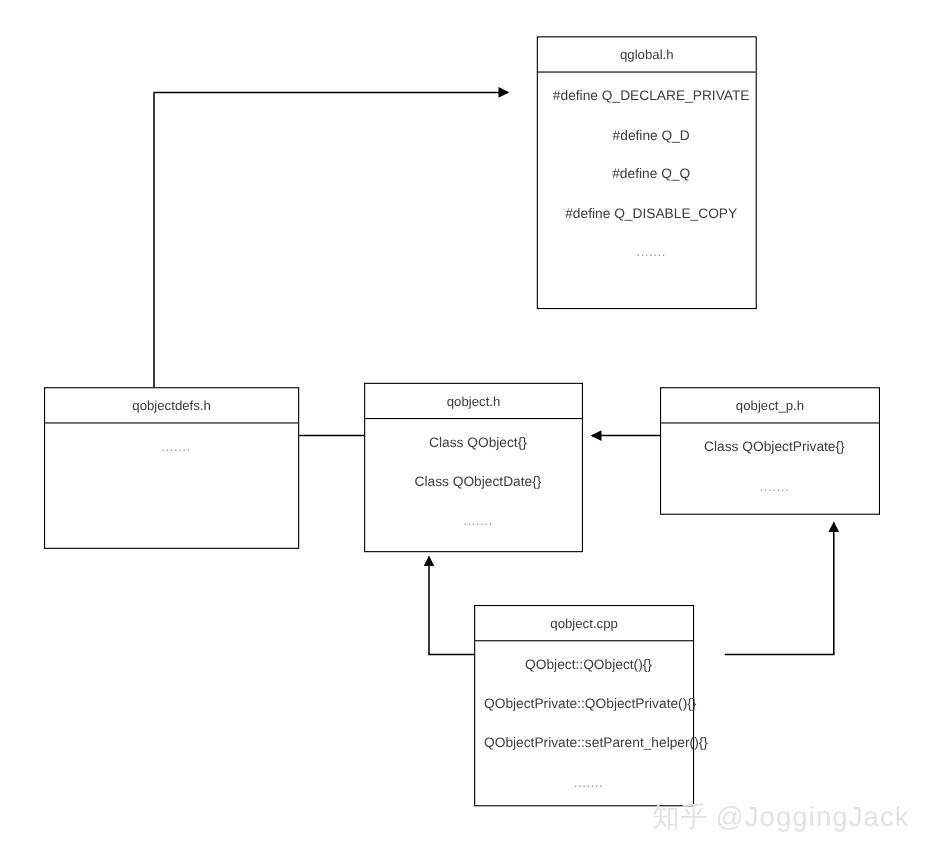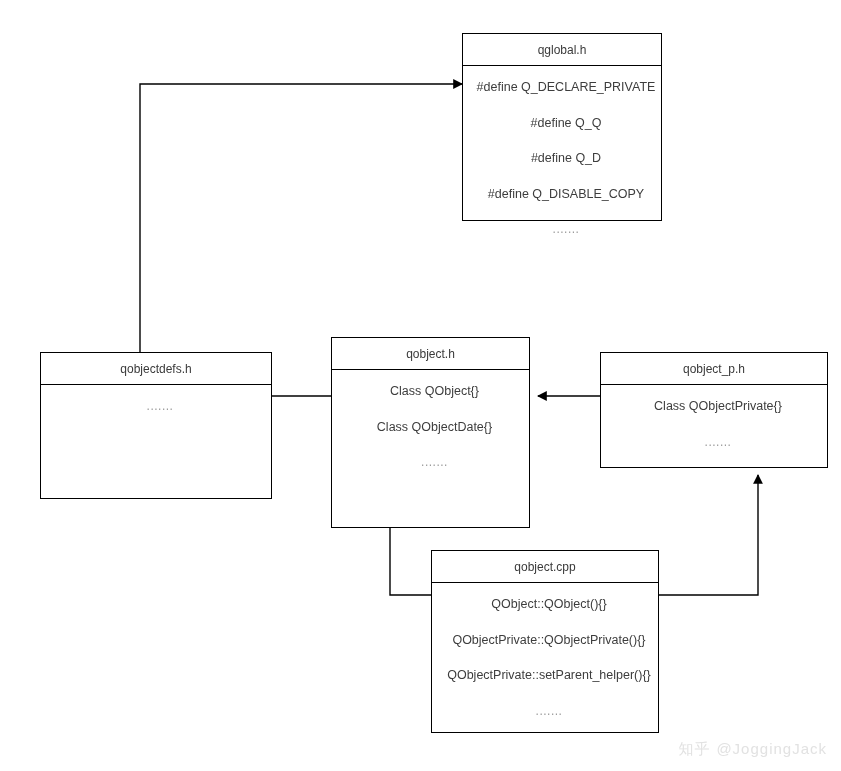--- a/index.html
+++ b/index.html
@@ -58,21 +58,21 @@
   }
   .node-row.ellipsis {
     color: #9a9a9a;
     letter-spacing: 0.5px;
     font-size: 12px;
   }
   #watermark {
     position: absolute;
     right: 14px;
     bottom: 12px;
-    font-size: 15px;
+    font-size: 25px;
     color: #e2e2e2;
     letter-spacing: 1px;
     white-space: nowrap;
     user-select: none;
   }
   #watermark .wm-cn {
     font-family: "DejaVu Sans", sans-serif;
     margin-right: 6px;
   }
 </style>
@@ -102,56 +102,56 @@
 
     <g>
       <path d="M 431 595 L 390 595 L 390 506" fill="none" stroke="#000000" stroke-width="1.4" marker-end="url(#arrow)"></path>
     </g>
 
     <g>
       <path d="M 659 595 L 758 595 L 758 475" fill="none" stroke="#000000" stroke-width="1.4" marker-end="url(#arrow)"></path>
     </g>
   </svg>
 
-  <div class="node" style="left:462px; top:33px; width:200px; height:188px;">
+  <div class="node" style="left:488px; top:33px; width:200px; height:248px;">
     <div class="node-title">qglobal.h</div>
     <div class="node-body">
       <div class="node-row">#define Q_DECLARE_PRIVATE</div>
+      <div class="node-row">#define Q_D</div>
       <div class="node-row">#define Q_Q</div>
-      <div class="node-row">#define Q_D</div>
       <div class="node-row">#define Q_DISABLE_COPY</div>
       <div class="node-row ellipsis">.......</div>
     </div>
   </div>
 
   <div class="node" style="left:40px; top:352px; width:232px; height:147px;">
     <div class="node-title">qobjectdefs.h</div>
     <div class="node-body">
       <div class="node-row ellipsis">.......</div>
     </div>
   </div>
 
-  <div class="node" style="left:331px; top:337px; width:199px; height:191px;">
+  <div class="node" style="left:331px; top:348px; width:199px; height:154px;">
     <div class="node-title">qobject.h</div>
     <div class="node-body">
       <div class="node-row">Class QObject{}</div>
       <div class="node-row">Class QObjectDate{}</div>
       <div class="node-row ellipsis">.......</div>
     </div>
   </div>
 
-  <div class="node" style="left:600px; top:352px; width:228px; height:116px;">
+  <div class="node" style="left:600px; top:352px; width:200px; height:116px;">
     <div class="node-title">qobject_p.h</div>
     <div class="node-body">
       <div class="node-row">Class QObjectPrivate{}</div>
       <div class="node-row ellipsis">.......</div>
     </div>
   </div>
 
-  <div class="node" style="left:431px; top:550px; width:228px; height:183px;">
+  <div class="node" style="left:431px; top:550px; width:200px; height:183px;">
     <div class="node-title">qobject.cpp</div>
     <div class="node-body">
       <div class="node-row">QObject::QObject(){}</div>
       <div class="node-row">QObjectPrivate::QObjectPrivate(){}</div>
       <div class="node-row">QObjectPrivate::setParent_helper(){}</div>
       <div class="node-row ellipsis">.......</div>
     </div>
   </div>
 
   <div id="watermark">

